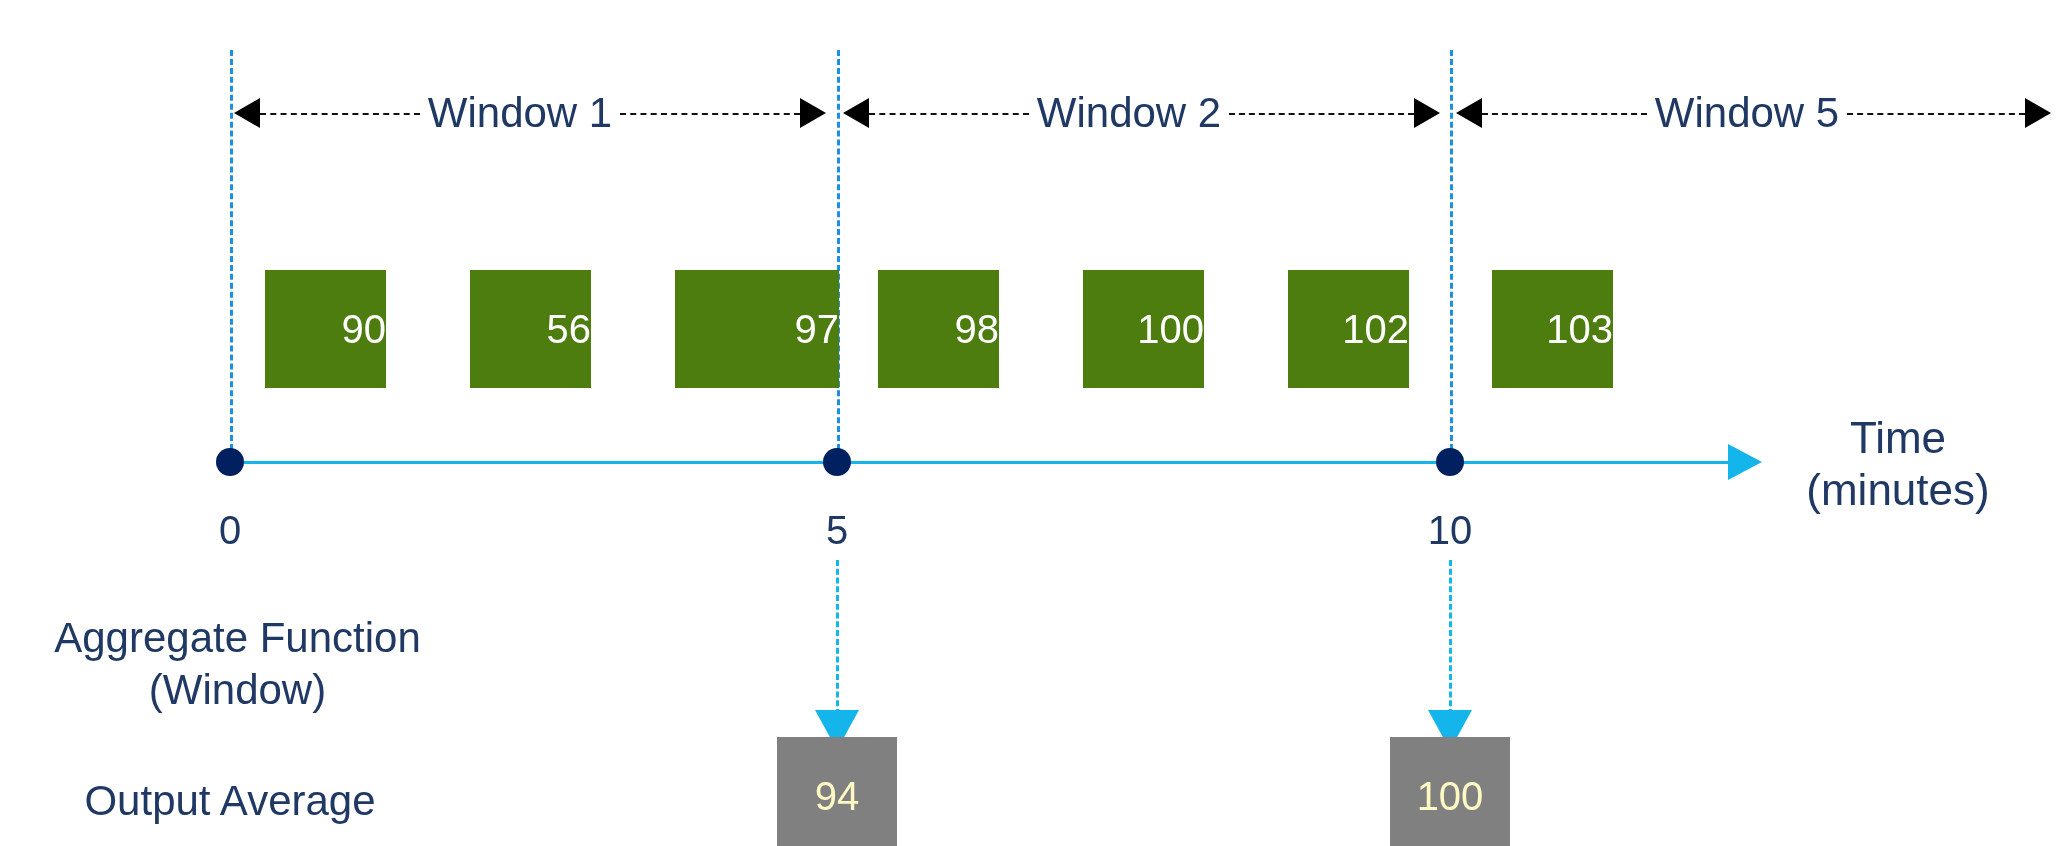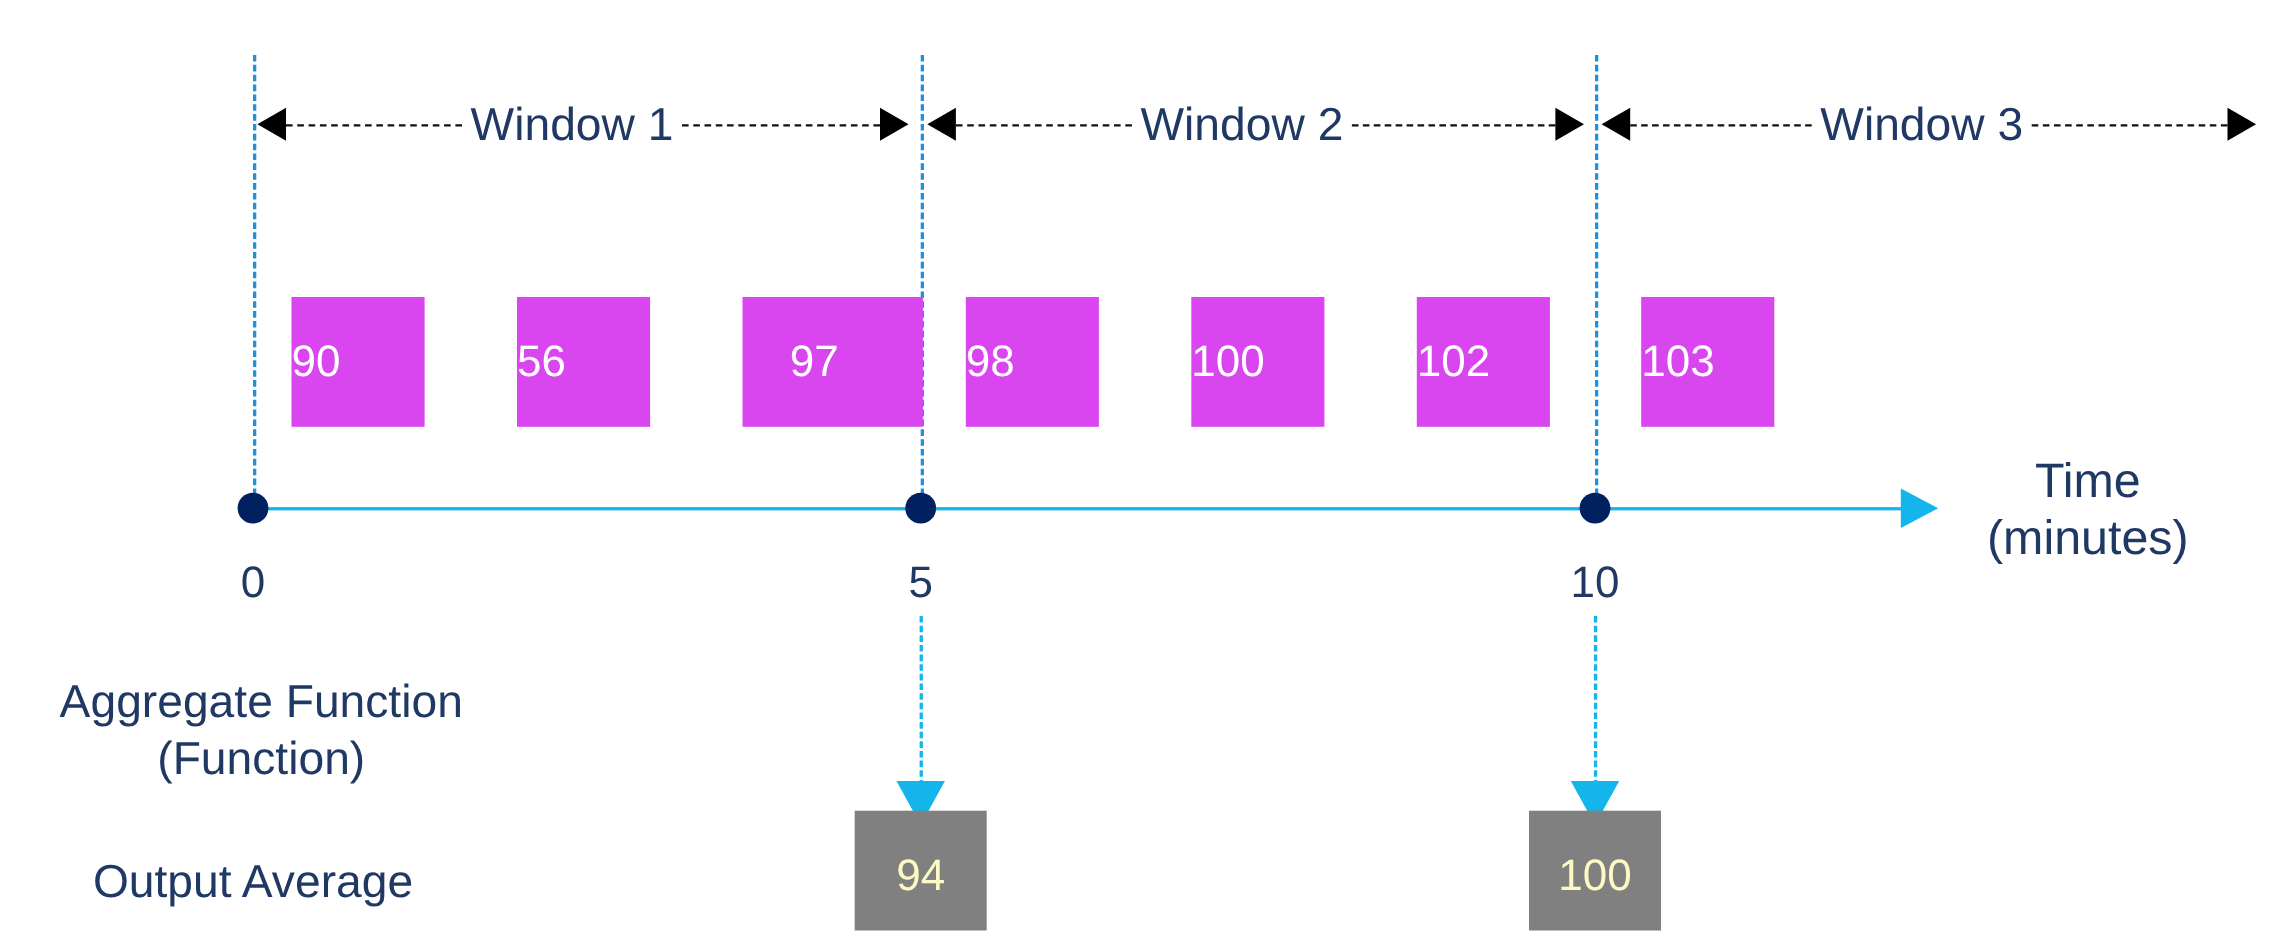--- a/index.html
+++ b/index.html
@@ -19,22 +19,22 @@
   
   .hdash{
     position:absolute;height:0;border-top:2px dashed #111111;
   }
   .tri{position:absolute;width:0;height:0;}
   .tri-left{border-top:15px solid transparent;border-bottom:15px solid transparent;border-right:26px solid #000000;}
   .tri-right{border-top:15px solid transparent;border-bottom:15px solid transparent;border-left:26px solid #000000;}
 
   
   .ebox{
-    position:absolute;background:#d946ef;width:121px;height:118px;
-    display:flex;align-items:center;justify-content:flex-start;
+    position:absolute;background:#4d7c0f;width:121px;height:118px;
+    display:flex;align-items:center;justify-content:flex-end;
     color:#ffffff;font-size:40px;line-height:40px;font-weight:400;
   }
   .obox{
     position:absolute;background:#808080;width:120px;height:118px;
     display:flex;align-items:center;justify-content:center;
     color:#fef9c3;font-size:40px;line-height:40px;font-weight:400;
   }
 
   
   #axis-line{
@@ -90,21 +90,21 @@
   <div class="tri tri-right" style="left:800px;top:58px;"></div>
 
   <div class="tri tri-left" style="left:843px;top:58px;"></div>
   <div class="hdash" style="left:869px;top:73px;width:160px;"></div>
   <div class="win-label" style="left:1034px;top:52px;width:190px;">Window 2</div>
   <div class="hdash" style="left:1229px;top:73px;width:185px;"></div>
   <div class="tri tri-right" style="left:1414px;top:58px;"></div>
 
   <div class="tri tri-left" style="left:1456px;top:58px;"></div>
   <div class="hdash" style="left:1482px;top:73px;width:165px;"></div>
-  <div class="win-label" style="left:1652px;top:52px;width:190px;">Window 3</div>
+  <div class="win-label" style="left:1652px;top:52px;width:190px;">Window 5</div>
   <div class="hdash" style="left:1847px;top:73px;width:178px;"></div>
   <div class="tri tri-right" style="left:2025px;top:58px;"></div>
 
   <div class="ebox" style="left:265px;top:230px;">
     <span>90</span>
   </div>
   <div class="ebox" style="left:470px;top:230px;">
     <span>56</span>
   </div>
   <div class="ebox" style="left:675px;top:230px;padding-left:43px;">
@@ -147,18 +147,18 @@
 
   <div class="obox" style="left:777px;top:697px;">
     <span>94</span>
   </div>
   <div class="obox" style="left:1390px;top:697px;">
     <span>100</span>
   </div>
 
   <div class="left-label" style="left:30px;top:572px;width:415px;">
     <div>Aggregate Function</div>
-    <div>(Function)</div>
+    <div>(Window)</div>
   </div>
 
   <div class="left-label" style="left:30px;top:735px;width:400px;">Output Average</div>
 
 </div>
 
 </body></html>

